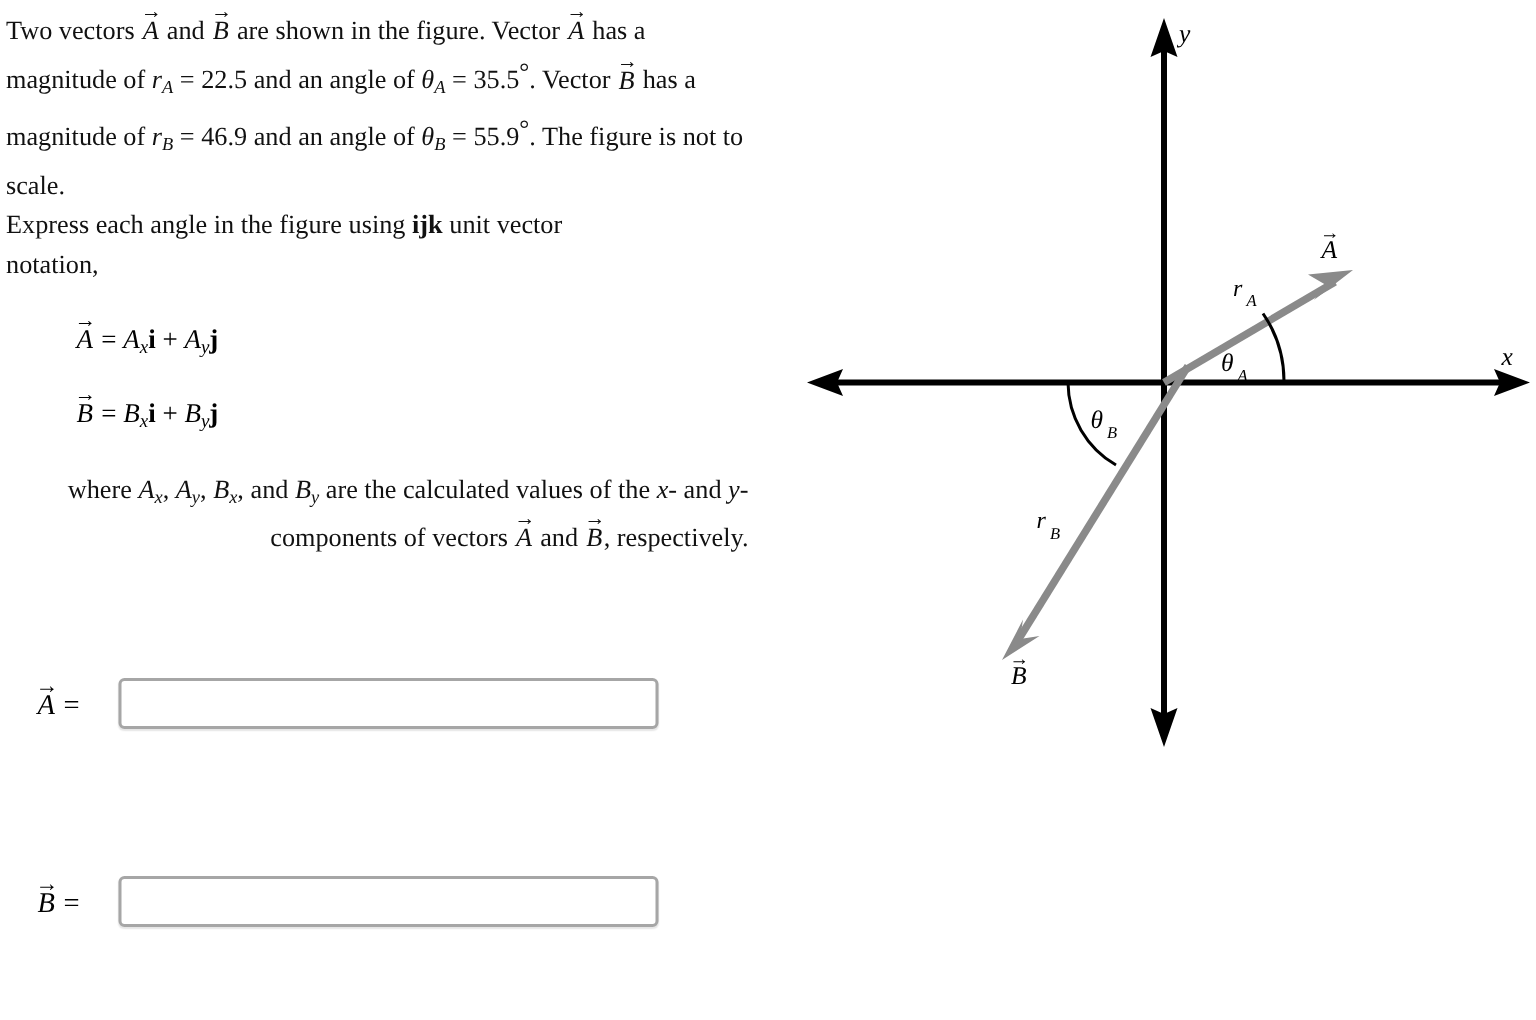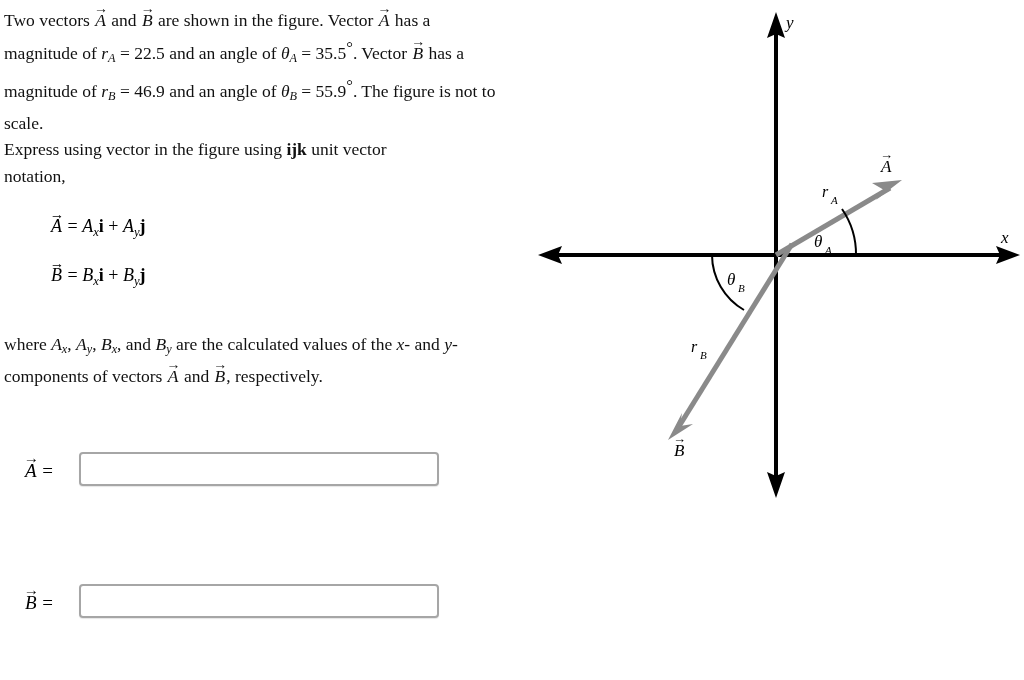--- a/index.html
+++ b/index.html
@@ -29,21 +29,21 @@
     position: absolute;
     left: 4px;
     font-size: 17.5px;
     line-height: 27px;
     color: #111111;
     width: 500px;
   }
 
   #intro-paragraph { top: 7px; width: 495px; }
   #express-paragraph { top: 136px; width: 420px; }
-  #where-paragraph { top: 331px; width: 495px; }
+  #where-paragraph { top: 313px; width: 495px; text-align: right; }
 
   .eq-line {
     position: absolute;
     left: 50px;
     font-size: 18px;
     line-height: 26px;
     font-style: normal;
   }
   #equation-a { top: 213px; }
   #equation-b { top: 262px; }
@@ -131,21 +131,21 @@
 </head>
 <body>
 
 <div id="problem-pane">
 
   <div class="para" id="intro-paragraph">
     <span>Two vectors </span><span class="vec"><span class="arrow">→</span><span>A</span></span><span> and </span><span class="vec"><span class="arrow">→</span><span>B</span></span><span> are shown in the figure. Vector </span><span class="vec"><span class="arrow">→</span><span>A</span></span><span> has a magnitude of </span><i class="var">r</i><sub class="sub">A</sub><span> = </span><span>22.5</span><span> and an angle of </span><i class="var">θ</i><sub class="sub">A</sub><span> = </span><span>35.5</span><span class="deg">°</span><span>. Vector </span><span class="vec"><span class="arrow">→</span><span>B</span></span><span> has a magnitude of </span><i class="var">r</i><sub class="sub">B</sub><span> = </span><span>46.9</span><span> and an angle of </span><i class="var">θ</i><sub class="sub">B</sub><span> = </span><span>55.9</span><span class="deg">°</span><span>. The figure is not to scale.</span>
   </div>
 
   <div class="para" id="express-paragraph">
-    <span>Express using vector in the figure using </span><span class="bold-ij">ijk</span><span> unit vector notation,</span>
+    <span>Express each angle in the figure using </span><span class="bold-ij">ijk</span><span> unit vector notation,</span>
   </div>
 
   <div class="eq-line" id="equation-a">
     <span class="vec"><span class="arrow">→</span><span>A</span></span><span> = </span><i class="var">A</i><sub class="sub">x</sub><span class="bold-ij">i</span><span> + </span><i class="var">A</i><sub class="sub">y</sub><span class="bold-ij">j</span>
   </div>
 
   <div class="eq-line" id="equation-b">
     <span class="vec"><span class="arrow">→</span><span>B</span></span><span> = </span><i class="var">B</i><sub class="sub">x</sub><span class="bold-ij">i</span><span> + </span><i class="var">B</i><sub class="sub">y</sub><span class="bold-ij">j</span>
   </div>
 

